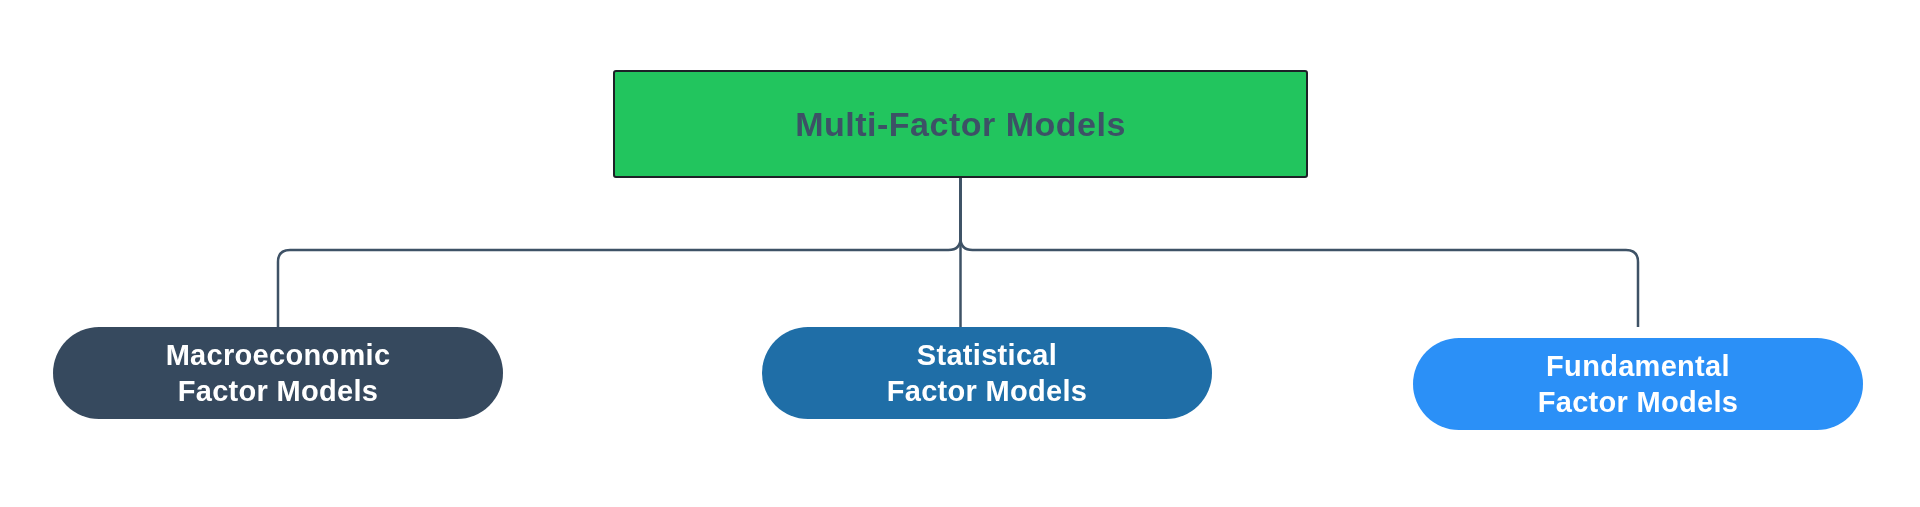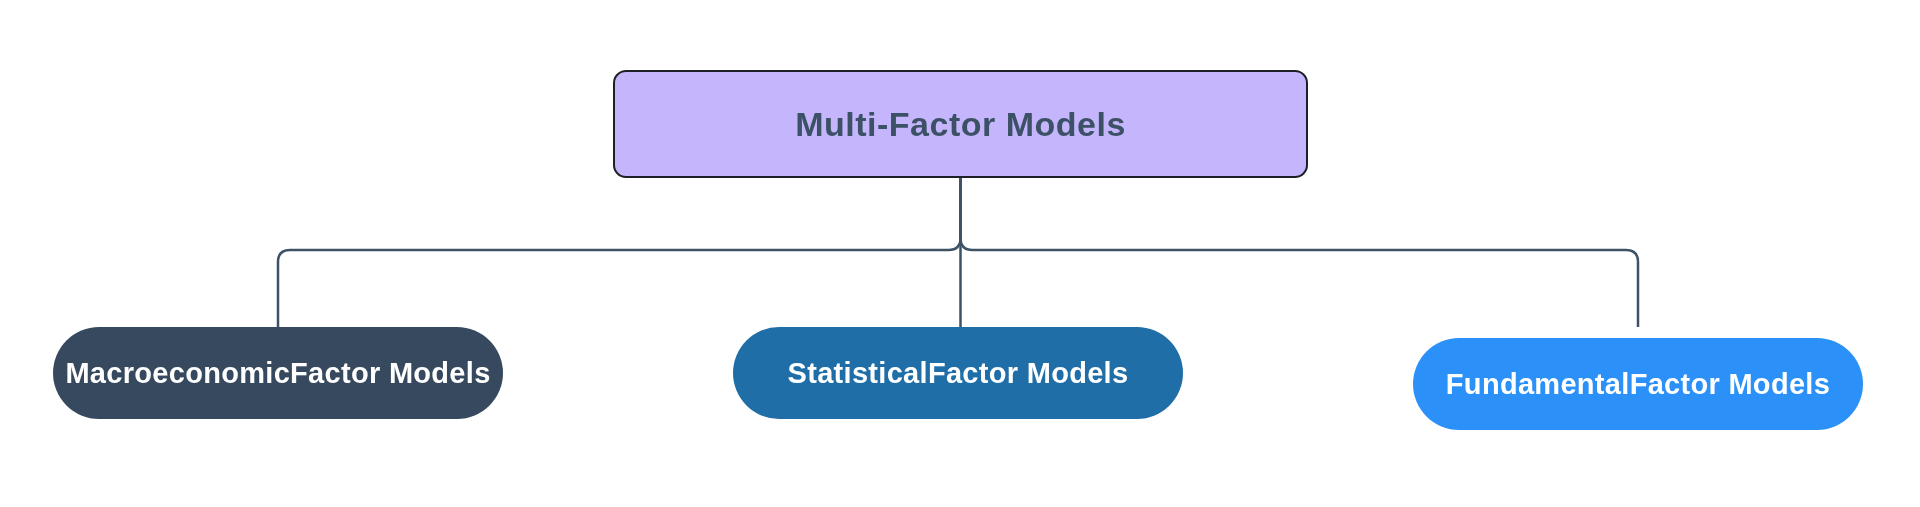--- a/index.html
+++ b/index.html
@@ -22,54 +22,54 @@
     width: 1920px;
     height: 507px;
   }
   .root-node {
     position: absolute;
     left: 613px;
     top: 70px;
     width: 695px;
     height: 108px;
     box-sizing: border-box;
-    background: #c4b5fd;
+    background: #22c55e;
     border: 2.5px solid #1d2127;
-    border-radius: 13px;
+    border-radius: 3px;
     display: flex;
     align-items: center;
     justify-content: center;
   }
   .root-label {
     color: #3d5166;
     font-size: 34px;
     font-weight: bold;
     letter-spacing: 0.5px;
   }
   .child-node {
     position: absolute;
     top: 327px;
     width: 450px;
     height: 92px;
     border-radius: 46px;
     display: flex;
-    flex-direction: row;
+    flex-direction: column;
     align-items: center;
     justify-content: center;
     text-align: center;
   }
   .child-node .line {
     color: #ffffff;
     font-size: 29px;
     font-weight: bold;
     line-height: 36px;
     letter-spacing: 0.3px;
   }
   .node-macro { left: 53px; }
-  .node-stat  { left: 733px; }
+  .node-stat  { left: 762px; }
   .node-fund  { left: 1413px; margin-top: 11px; }
 </style>
 </head>
 <body>
 
 <div class="canvas">
 
   <svg class="connector-svg" viewBox="0 0 1920 507" fill="none">
 
     <path d="M 960.5 178 L 960.5 238 Q 960.5 250 948.5 250 L 290 250 Q 278 250 278 262 L 278 327" stroke-width="2.5" fill="none" stroke="#3e5266"></path>

